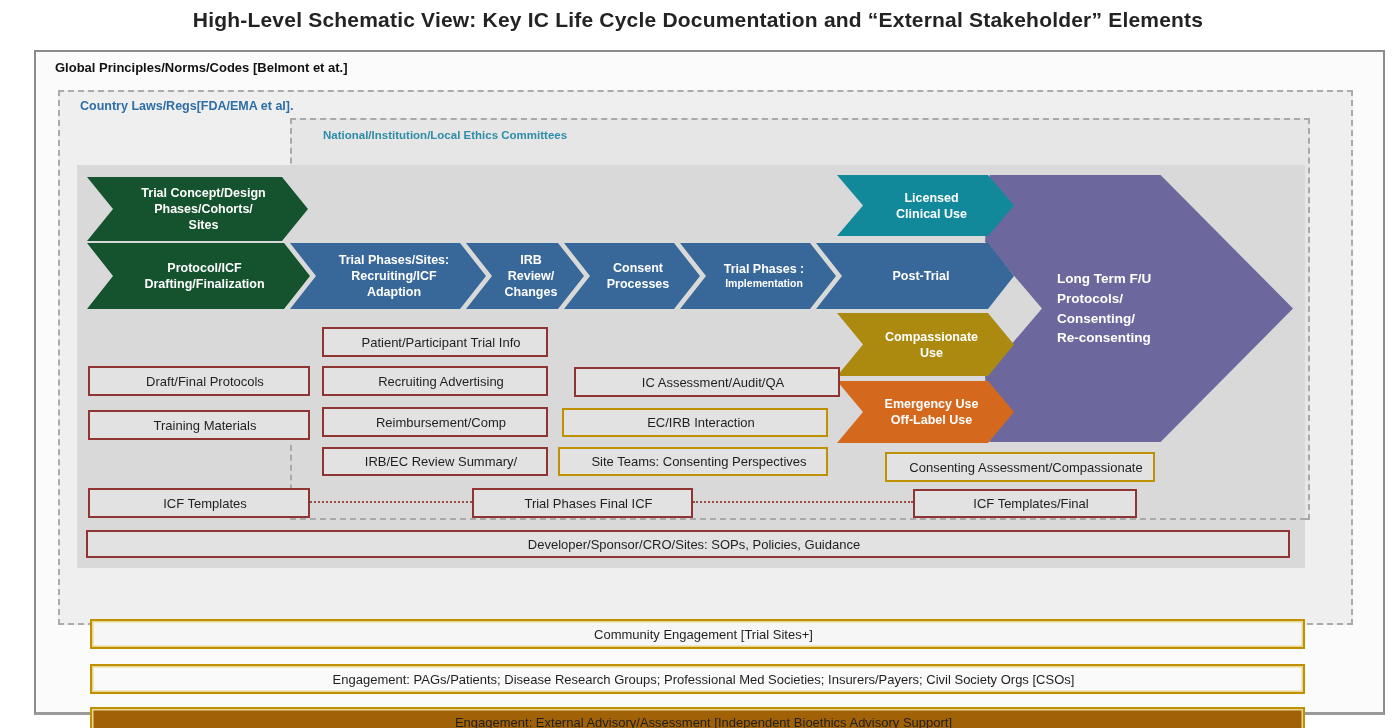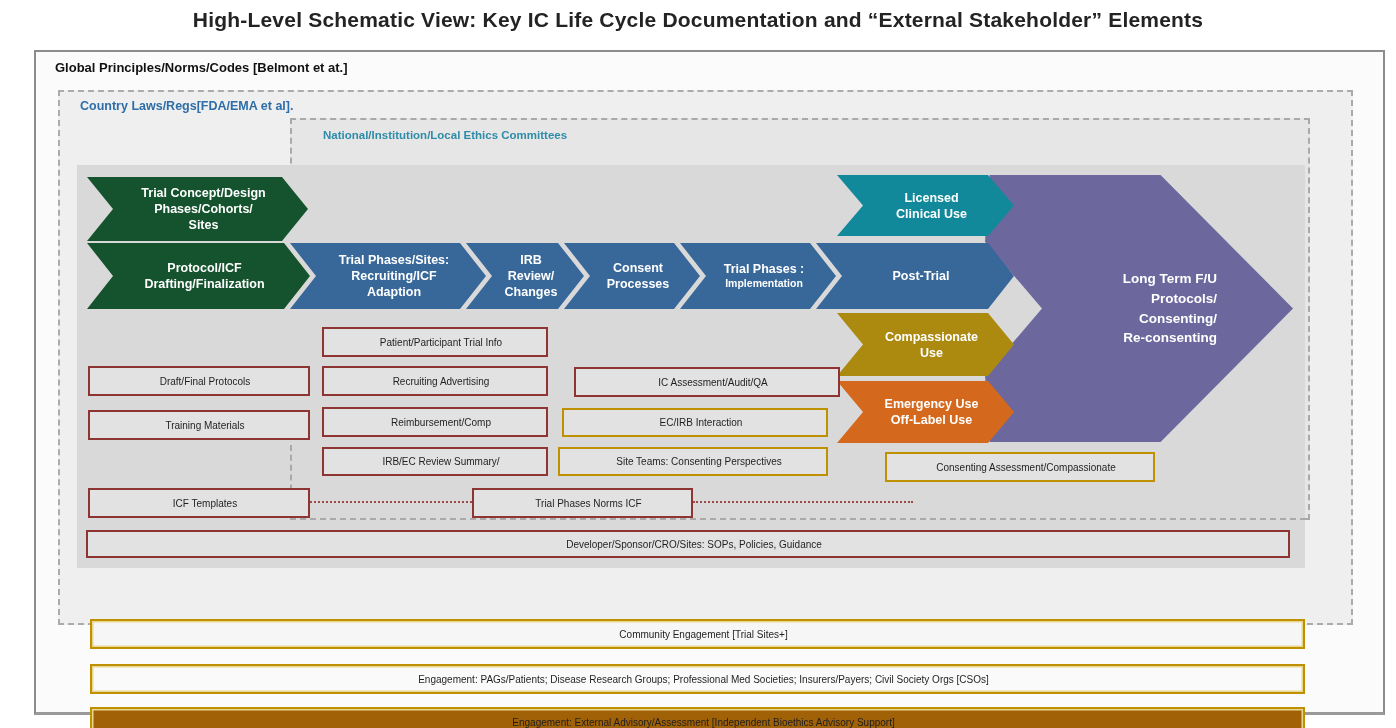--- a/index.html
+++ b/index.html
@@ -22,24 +22,24 @@
         padding-left:20px;padding-right:8px;}
   .lbl{white-space:pre-line;color:#fff;font-weight:bold;font-size:12.5px;line-height:1.28;}
   .gray{background:#14532d;}
   .blue{background:#38689a;}
   .teal{background:#11899b;}
   .goldarr{background:#ac8a10;}
   .orangearr{background:#d4691e;}
   #purple{left:985px;top:175px;width:308px;height:267px;background:#6c689d;
           clip-path:polygon(1.5% 0, 57% 0, 100% 50%, 57% 100%, 1.5% 100%, 0 75%, 18.5% 50%, 0 25%);
           display:flex;align-items:center;}
-  #purple .lbl{font-size:13.5px;line-height:1.45;margin-left:72px;width:160px;text-align:right;}
+  #purple .lbl{font-size:13.5px;line-height:1.45;margin-left:72px;width:160px;text-align:left;}
 
   .doc{display:flex;align-items:center;justify-content:center;text-align:center;
-       font-size:10px;color:#1f1f1f;background:#e2e2e2;padding-left:12px;}
+       font-size:13px;color:#1f1f1f;background:#e2e2e2;padding-left:12px;}
   .docR{border:2.5px solid #8e3433;}
   .docG{border:2.5px solid #bf9000;}
   .wide{background:#f6f6f6;border:2.5px solid #bf9000;box-shadow:inset 0 0 0 1.5px #e9d68f;margin-top:30px;}
   .dot{height:0;border-top:2px dotted #9c4a48;}
 </style>
 </head>
 <body>
 
 <div id="canvas">
 
@@ -118,21 +118,22 @@
   <div class="abs doc docR" style="left:322px;top:407px;width:226px;height:30px;">Reimbursement/Comp</div>
   <div class="abs doc docG" style="left:562px;top:408px;width:266px;height:29px;">EC/IRB Interaction</div>
   <div class="abs doc docR" style="left:322px;top:447px;width:226px;height:29px;">IRB/EC Review Summary/</div>
   <div class="abs doc docG" style="left:558px;top:447px;width:270px;height:29px;">Site Teams: Consenting Perspectives</div>
   <div class="abs doc docG" style="left:885px;top:452px;width:270px;height:30px;">Consenting Assessment/Compassionate</div>
 
   <div class="abs dot" style="left:310px;top:501px;width:162px;"></div>
   <div class="abs dot" style="left:693px;top:501px;width:220px;"></div>
 
   <div class="abs doc docR" style="left:88px;top:488px;width:222px;height:30px;">ICF Templates</div>
-  <div class="abs doc docR" style="left:472px;top:488px;width:221px;height:30px;">Trial Phases Norms ICF</div>
+  <div class="abs doc docR" style="left:472px;top:488px;width:221px;height:30px;">Trial Phases Final ICF</div>
+  <div class="abs doc docR" style="left:913px;top:489px;width:224px;height:29px;">ICF Templates/Final</div>
 
   <div class="abs doc docR" style="left:86px;top:530px;width:1204px;height:28px;">Developer/Sponsor/CRO/Sites: SOPs, Policies, Guidance</div>
 
   <div class="abs doc wide" style="left:90px;top:589px;width:1215px;height:30px;">Community Engagement [Trial Sites+]</div>
   <div class="abs doc wide" style="left:90px;top:634px;width:1215px;height:30px;background:#fafafa;">Engagement: PAGs/Patients; Disease Research Groups; Professional Med Societies; Insurers/Payers; Civil Society Orgs [CSOs]</div>
   <div class="abs doc wide" style="left:90px;top:677px;width:1215px;height:30px;background:#a16207;">Engagement: External Advisory/Assessment [Independent Bioethics Advisory Support]</div>
 
 </div>
 
 </body></html>

